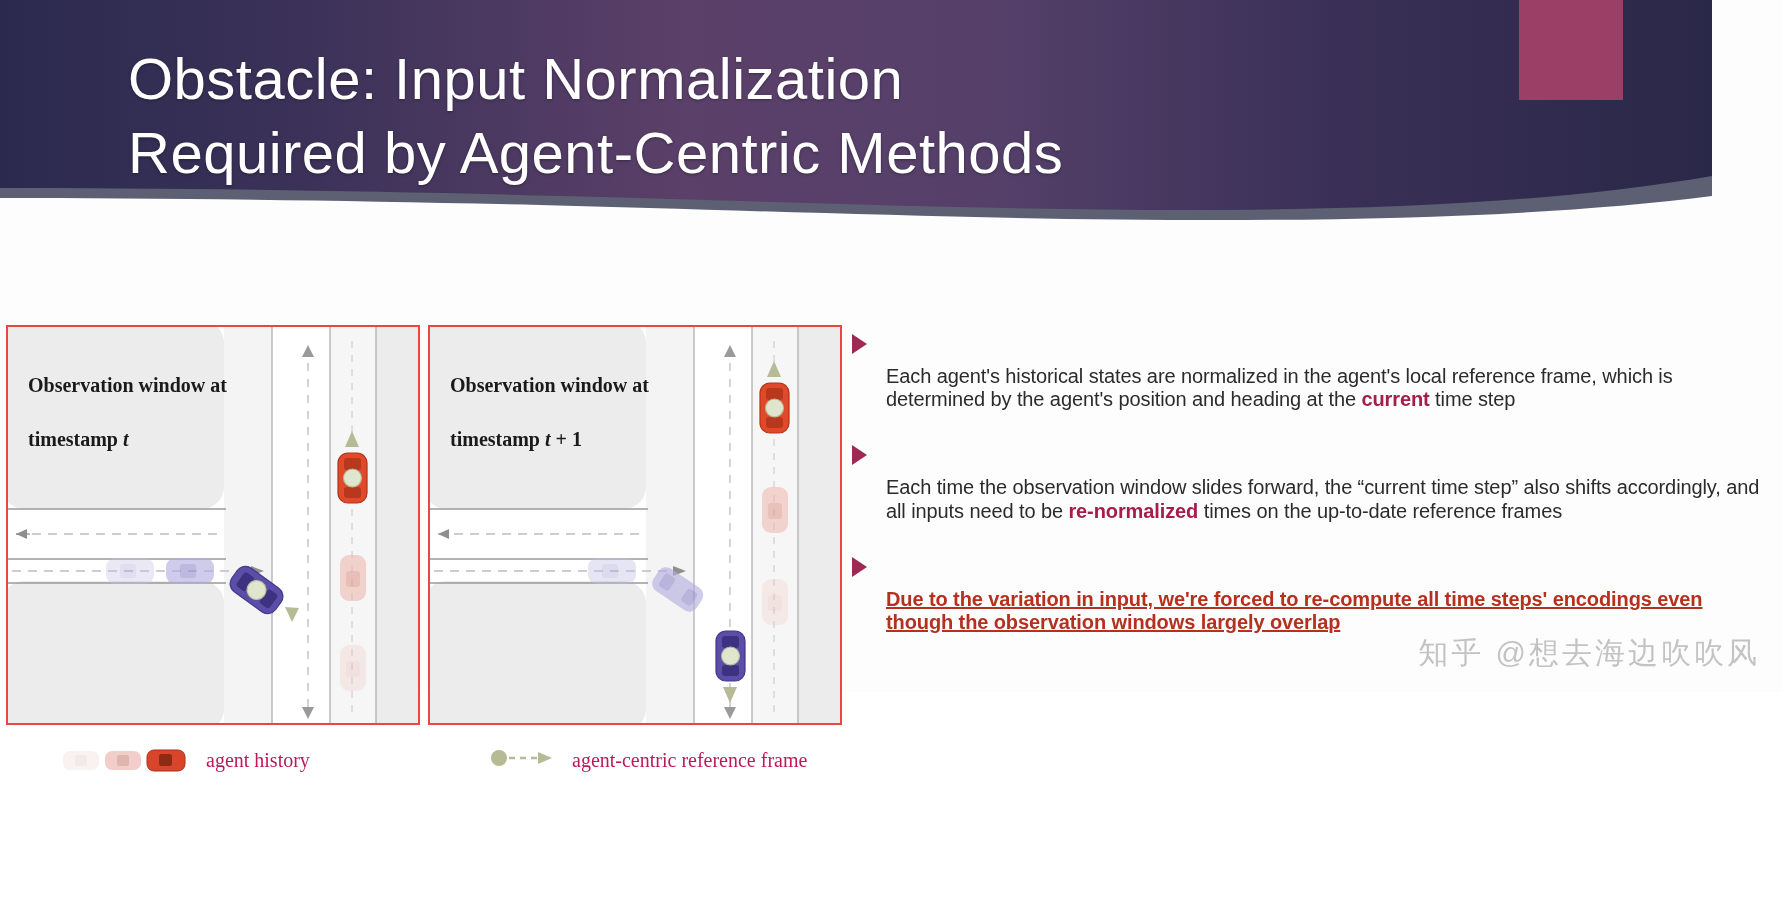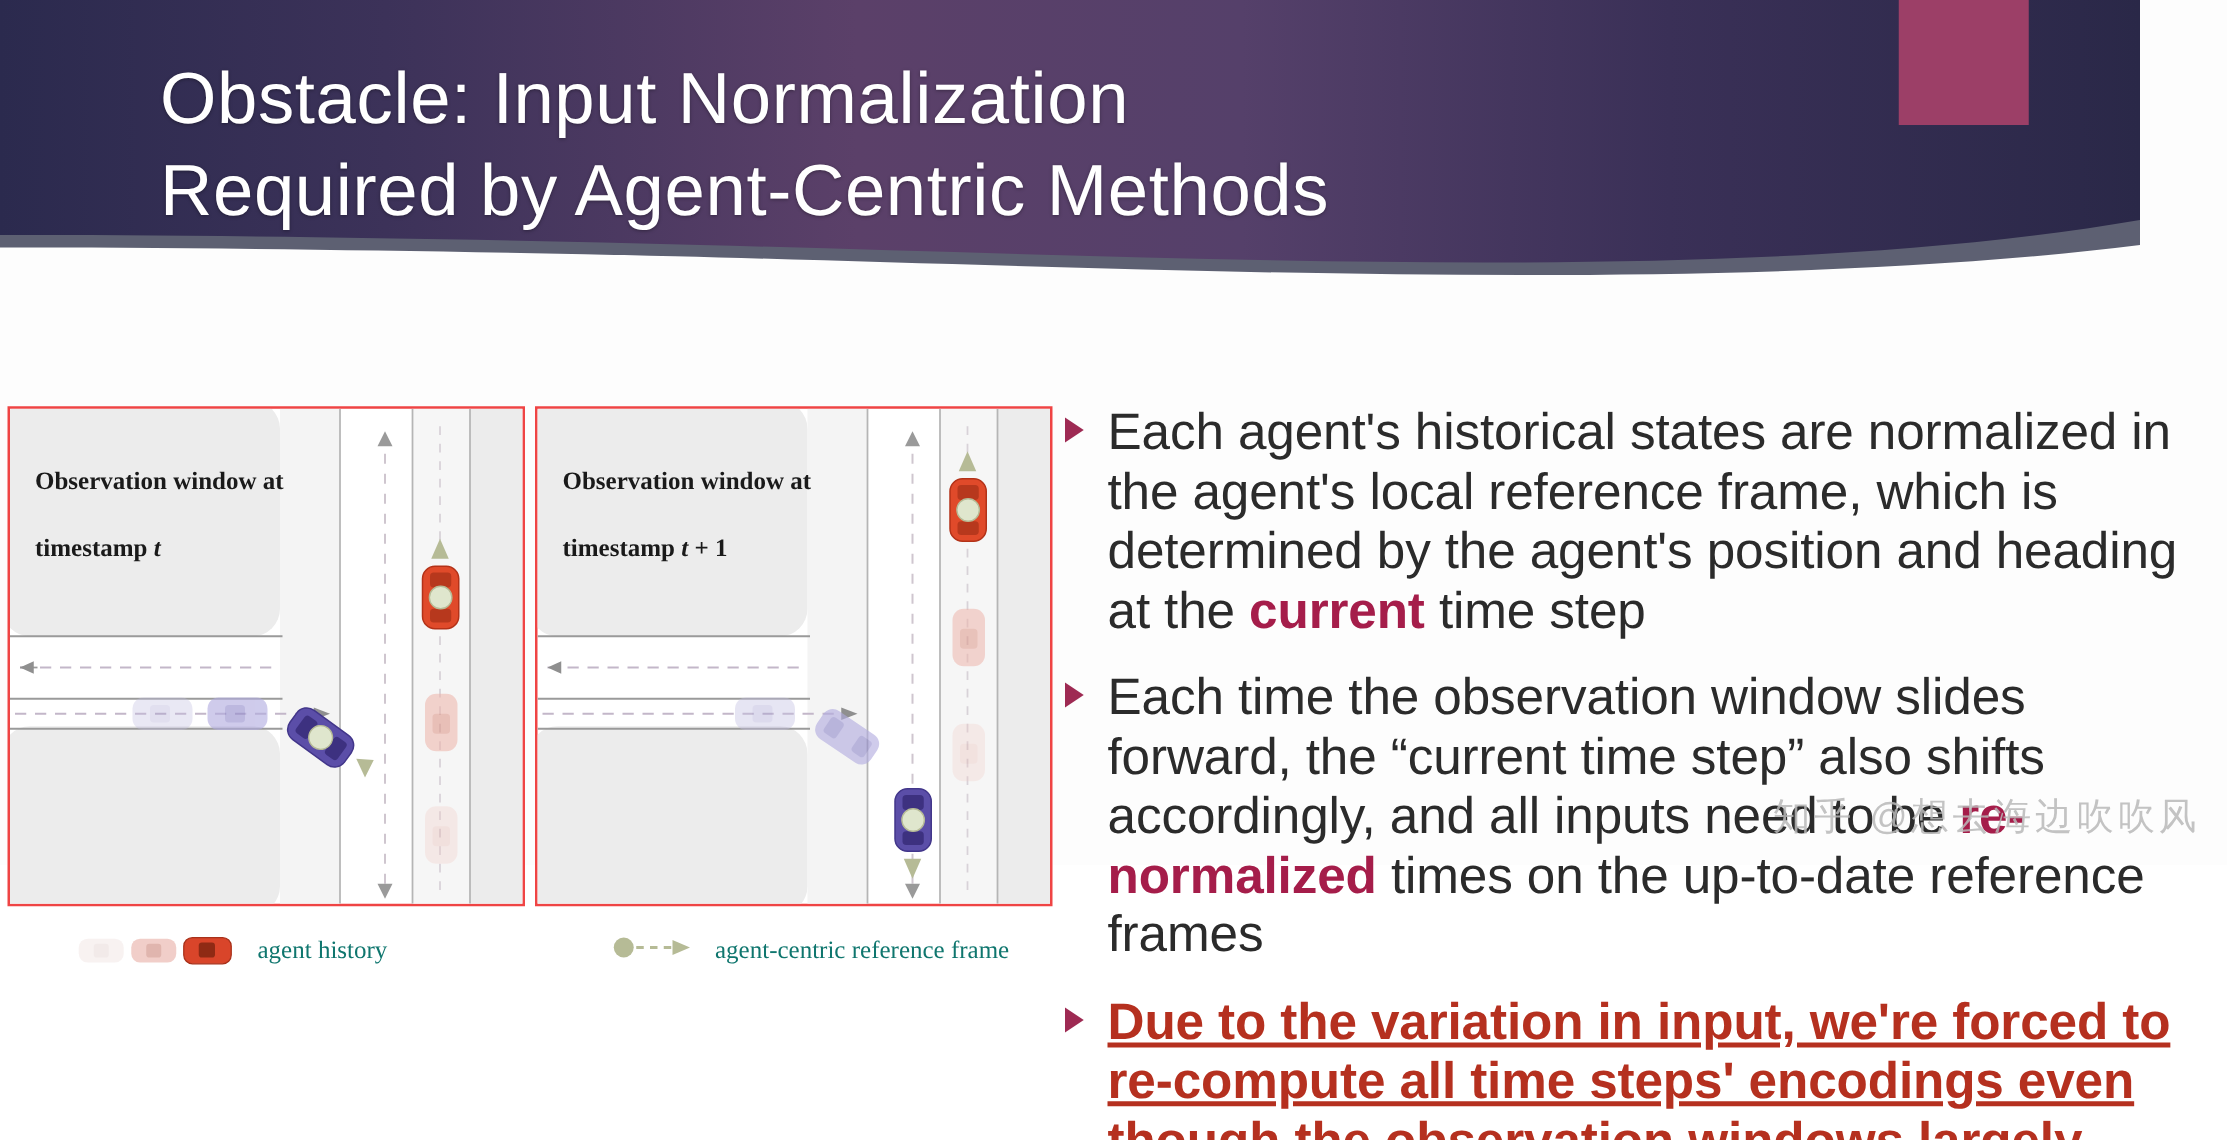--- a/index.html
+++ b/index.html
@@ -51,43 +51,44 @@
 
   .scene { position: absolute; inset: 0; overflow: hidden; }
 
   
   .legend-row { position: absolute; top: 745px; left: 0; width: 860px; height: 50px; }
   .legend-item { position: absolute; display: flex; align-items: center; gap: 12px; }
   .legend-hist { left: 62px; top: 0; }
   .legend-frame { left: 488px; top: 0; }
   .legend-label {
     font-family: "Liberation Serif", serif;
-    font-size: 20px; color: #0f766e;
+    font-size: 20px; color: #be185d;
   }
   .lg-cars { display: flex; align-items: center; gap: 4px; }
 
   
   .bullets {
     position: absolute; left: 852px; top: 322px; width: 916px;
   }
   .bullet { position: relative; display: flex; margin-bottom: 22px; }
   .bullet-marker {
     flex: 0 0 auto; width: 34px; padding-top: 12px;
   }
   .tri {
     width: 0; height: 0;
     border-top: 10px solid transparent;
     border-bottom: 10px solid transparent;
     border-left: 15px solid #9e2a53;
   }
   .bullet-text {
     flex: 1 1 auto;
-    font-size: 41px; line-height: 1.16;
+    font-size: 20px; line-height: 1.16;
     color: #2b2b2b;
     letter-spacing: -0.1px;
+    margin-top: 43px;
   }
   .bullet-text .hl { color: #a51d4a; font-weight: 700; }
   .bullet.alert .bullet-text { color: #b5301f; font-weight: 700; text-decoration: underline; }
   .bullet.alert .tri { border-left-color: #9e2a53; }
 
   
   .watermark {
     position: absolute; right: 22px; bottom: 18px;
     font-size: 30px; color: #b9b9b9; letter-spacing: 3px;
     font-family: Liberation Sans, sans-serif;

